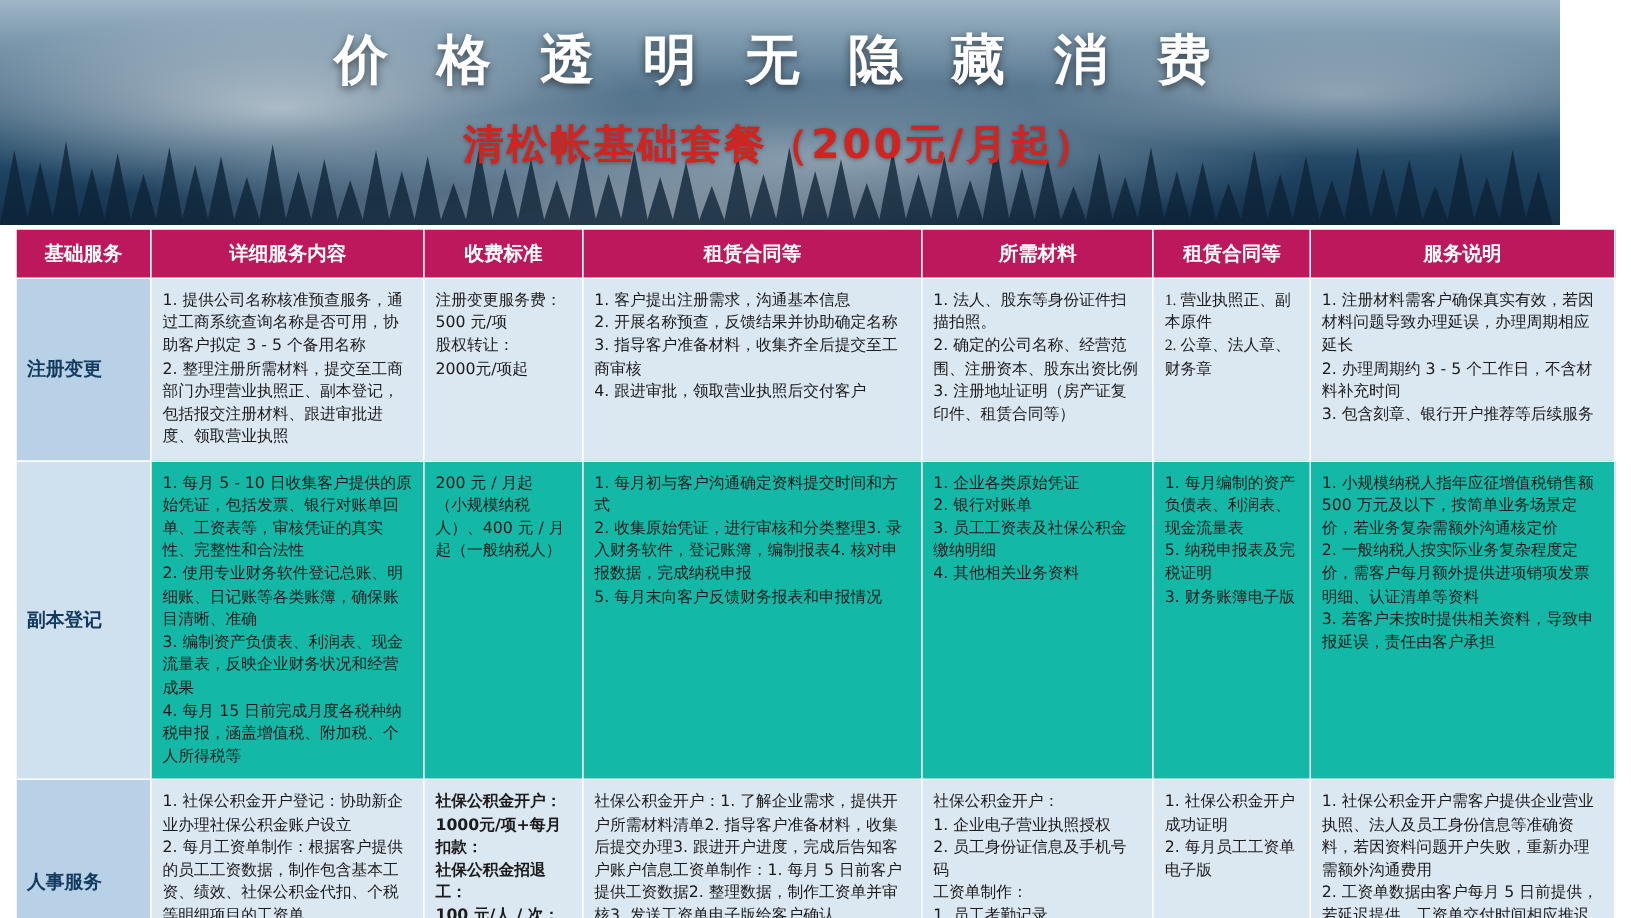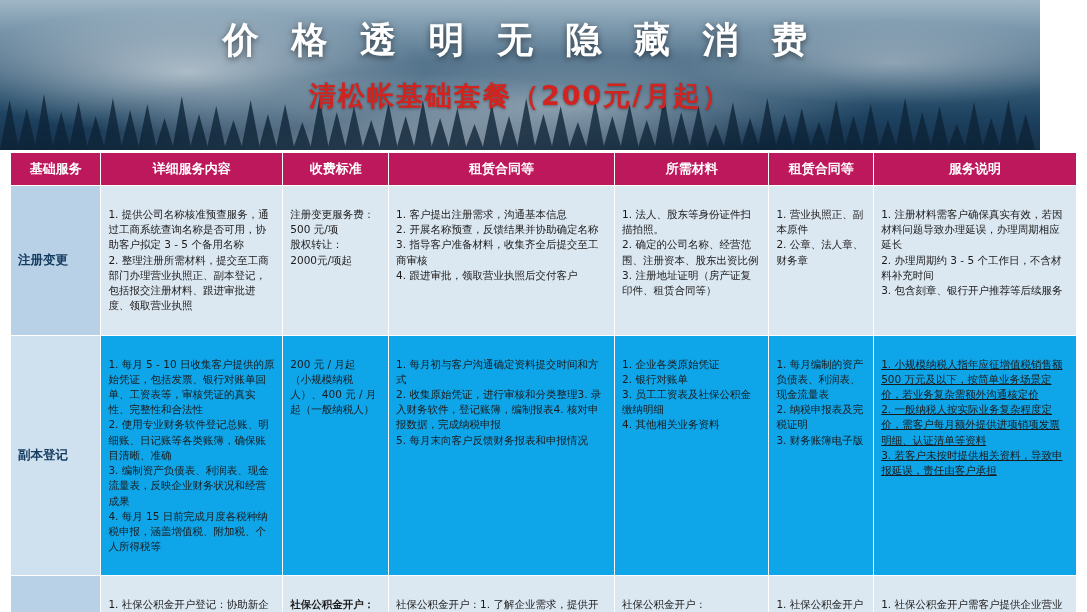--- a/index.html
+++ b/index.html
@@ -47,28 +47,28 @@
   .tbl-wrap{position:absolute;left:10px;top:152px;width:1067px;}
   table{border-collapse:collapse;width:1067px;table-layout:fixed;}
   thead th{
     background:#be185d;color:#fff;font-size:13px;font-weight:bold;
     height:30px;text-align:center;border:1px solid #ffffff;
     font-family:"DejaVu Sans","Liberation Sans",sans-serif;
   }
   tbody td{
     border:1px solid #ffffff;
     vertical-align:top;
-    padding:21px 7px;
+    padding:7px 7px;
     font-size:10.5px;
     line-height:1.45;
     color:#1b1b1b;
     font-family:"DejaVu Sans","Liberation Sans",sans-serif;
   }
   tbody tr.r1 td{background:#dbe7f1;}
-  tbody tr.r2 td{background:#0ea5e9;}
+  tbody tr.r2 td{background:#14b8a6;}
   tbody tr.r3 td{background:#dbe7f1;}
   td.cat{
     text-align:left;vertical-align:middle;
     font-weight:bold;font-size:12.5px;color:#12395e;
   }
   tbody tr.r1 td.cat{background:#b9d1e6;}
   tbody tr.r2 td.cat{background:#cfe0ee;}
   tbody tr.r3 td.cat{background:#b9d1e6;}
   .c1{width:82px;}
   .c2{width:165px;}
@@ -184,21 +184,21 @@
 500 元/项
 股权转让：
 2000元/项起</td>
           <td class="cell pre" style="white-space: pre-line; margin-top: 16px;">1. 客户提出注册需求，沟通基本信息
 2. 开展名称预查，反馈结果并协助确定名称
 3. 指导客户准备材料，收集齐全后提交至工商审核
 4. 跟进审批，领取营业执照后交付客户</td>
           <td class="cell pre" style="white-space: pre-line; margin-top: 20px;">1. 法人、股东等身份证件扫描拍照。
 2. 确定的公司名称、经营范围、注册资本、股东出资比例
 3. 注册地址证明（房产证复印件、租赁合同等）</td>
-          <td class="cell pre" style="white-space: pre-line;">1. 营业执照正、副本原件
+          <td class="cell pre" style="white-space: pre-line; font-family: Liberation Serif, serif;">1. 营业执照正、副本原件
 2. 公章、法人章、财务章</td>
           <td class="cell pre" style="white-space: pre-line;">1. 注册材料需客户确保真实有效，若因材料问题导致办理延误，办理周期相应延长
 2. 办理周期约 3 - 5 个工作日，不含材料补充时间
 3. 包含刻章、银行开户推荐等后续服务</td>
         </tr>
         <tr class="r2">
           <td class="cat">副本登记</td>
           <td class="cell pre" style="white-space: pre-line;">1. 每月 5 - 10 日收集客户提供的原始凭证，包括发票、银行对账单回单、工资表等，审核凭证的真实性、完整性和合法性
 2. 使用专业财务软件登记总账、明细账、日记账等各类账簿，确保账目清晰、准确
 3. 编制资产负债表、利润表、现金流量表，反映企业财务状况和经营成果
@@ -206,23 +206,23 @@
           <td class="cell pre" style="white-space: pre-line;">200 元 / 月起
 （小规模纳税人）、400 元 / 月起（一般纳税人）</td>
           <td class="cell pre" style="white-space: pre-line;">1. 每月初与客户沟通确定资料提交时间和方式
 2. 收集原始凭证，进行审核和分类整理3. 录入财务软件，登记账簿，编制报表4. 核对申报数据，完成纳税申报
 5. 每月末向客户反馈财务报表和申报情况</td>
           <td class="cell pre" style="white-space: pre-line;">1. 企业各类原始凭证
 2. 银行对账单
 3. 员工工资表及社保公积金缴纳明细
 4. 其他相关业务资料</td>
           <td class="cell pre" style="white-space: pre-line;">1. 每月编制的资产负债表、利润表、现金流量表
-2. 纳税申报表及完税证明
+5. 纳税申报表及完税证明
 3. 财务账簿电子版</td>
-          <td class="cell pre" style="white-space: pre-line; text-decoration: underline;">1. 小规模纳税人指年应征增值税销售额 500 万元及以下，按简单业务场景定价，若业务复杂需额外沟通核定价
+          <td class="cell pre" style="white-space: pre-line;">1. 小规模纳税人指年应征增值税销售额 500 万元及以下，按简单业务场景定价，若业务复杂需额外沟通核定价
 2. 一般纳税人按实际业务复杂程度定价，需客户每月额外提供进项销项发票明细、认证清单等资料
 3. 若客户未按时提供相关资料，导致申报延误，责任由客户承担</td>
         </tr>
         <tr class="r3">
           <td class="cat">人事服务</td>
           <td class="cell pre" style="white-space: pre-line;">1. 社保公积金开户登记：协助新企业办理社保公积金账户设立
 2. 每月工资单制作：根据客户提供的员工工资数据，制作包含基本工资、绩效、社保公积金代扣、个税等明细项目的工资单</td>
           <td class="cell pre bold-price" style="white-space: pre-line; font-weight: bold;">社保公积金开户：
 1000元/项+每月扣款：
 社保公积金招退工：

